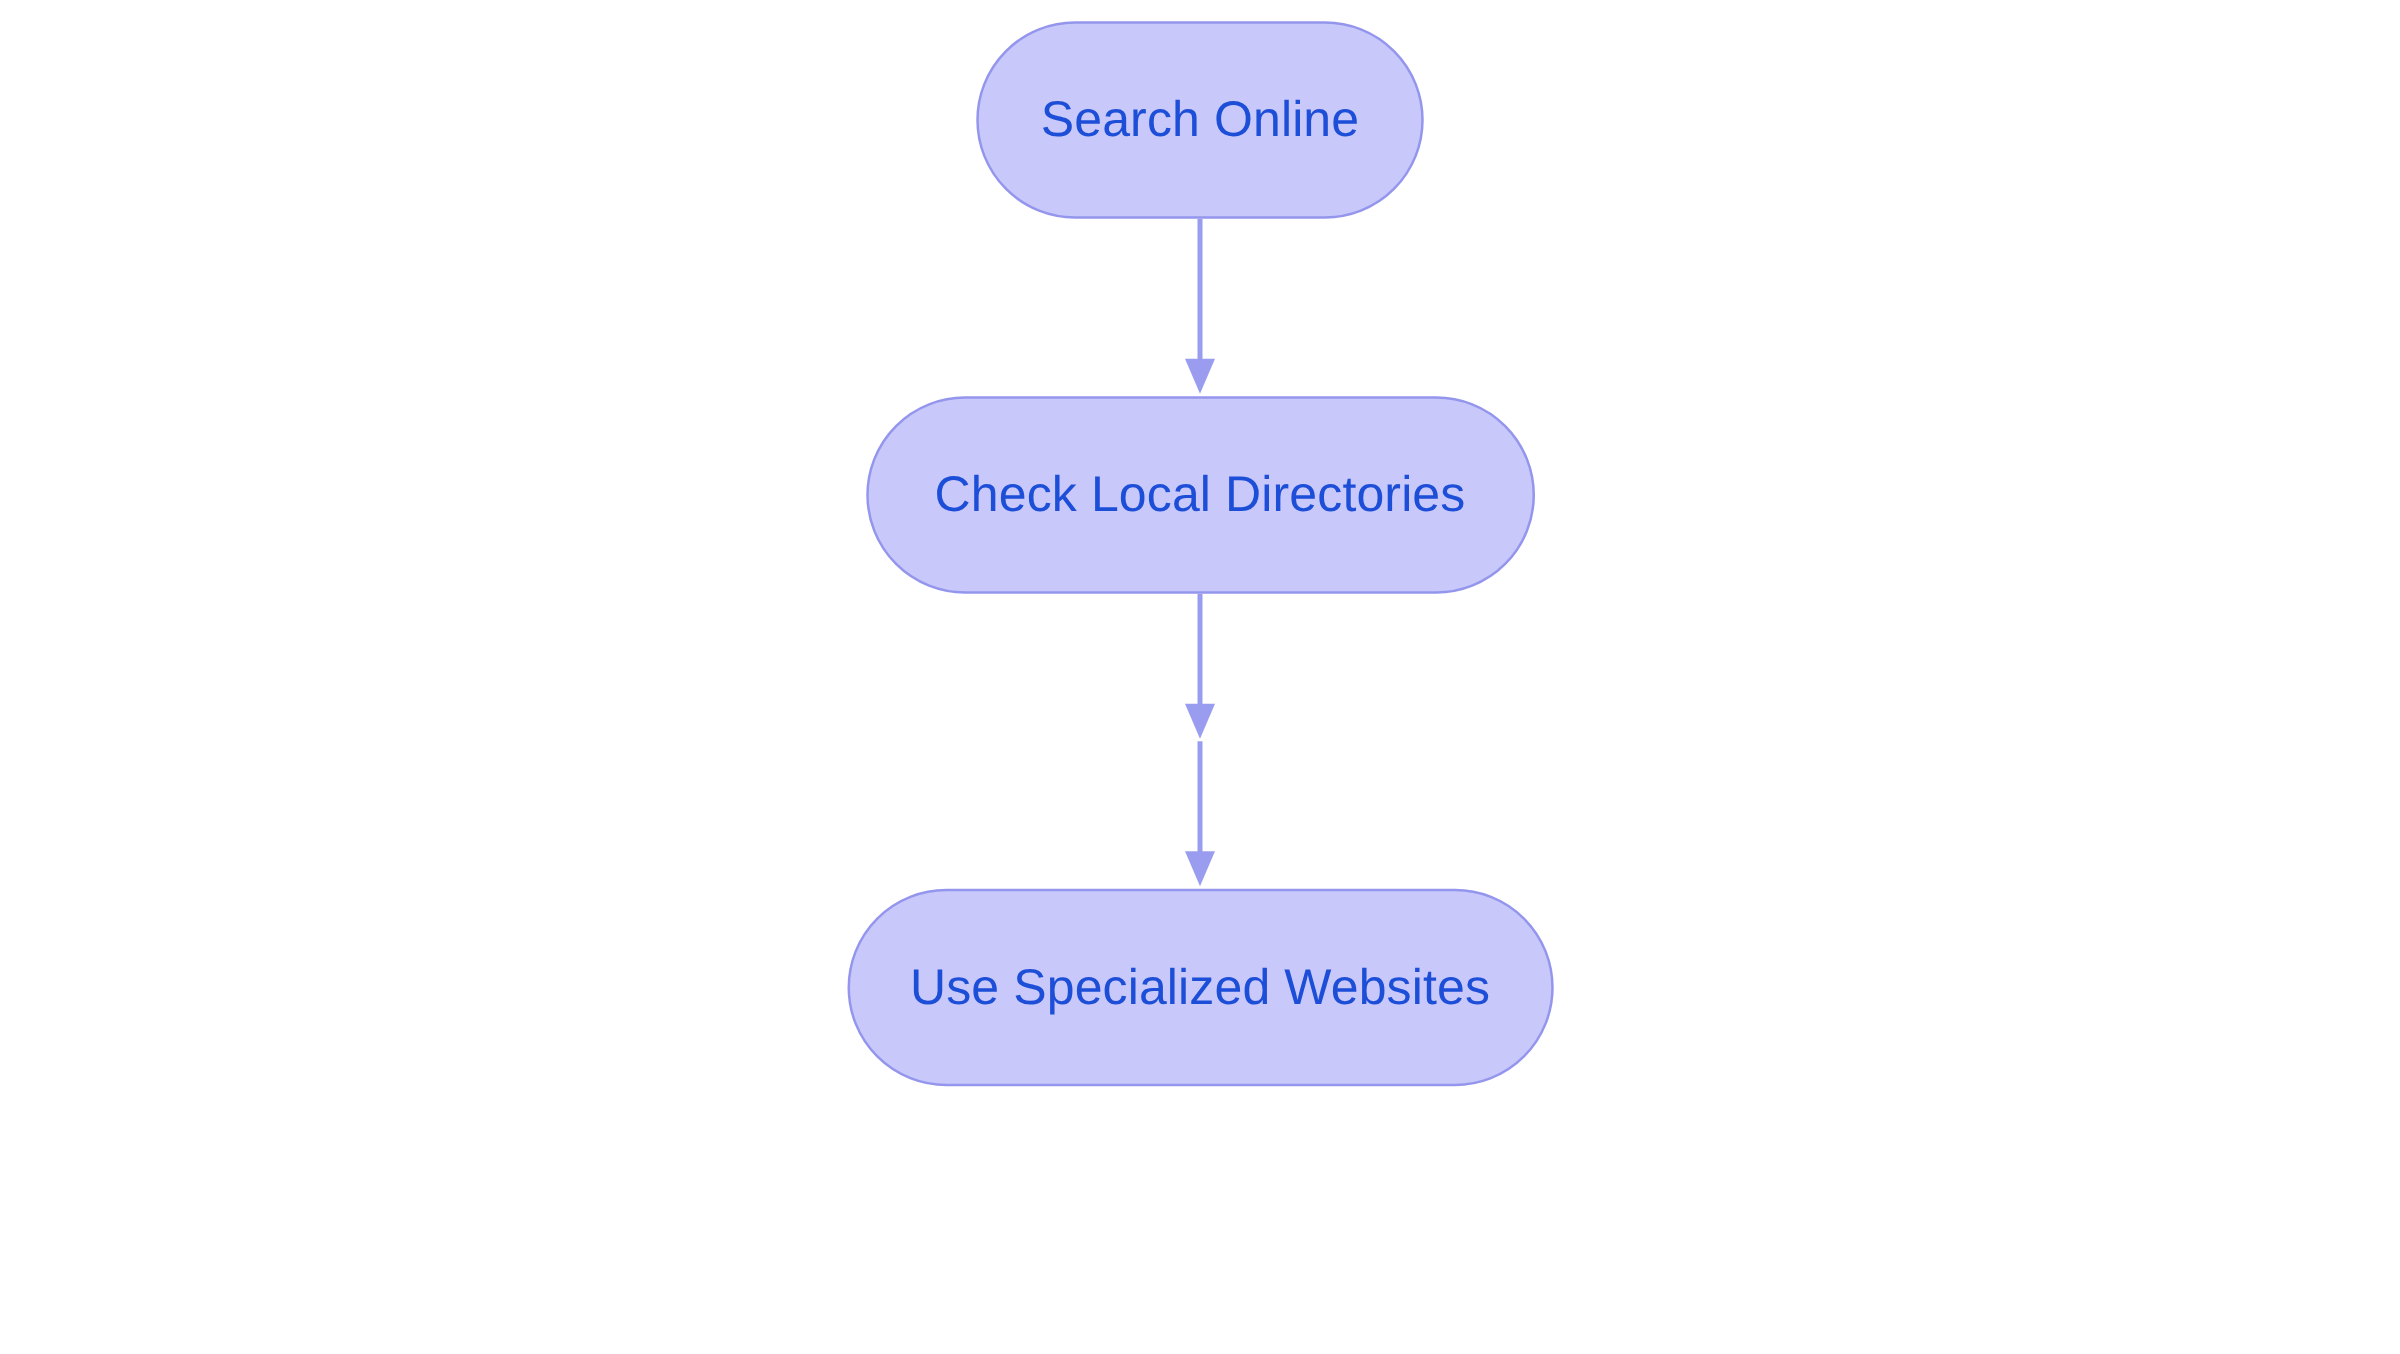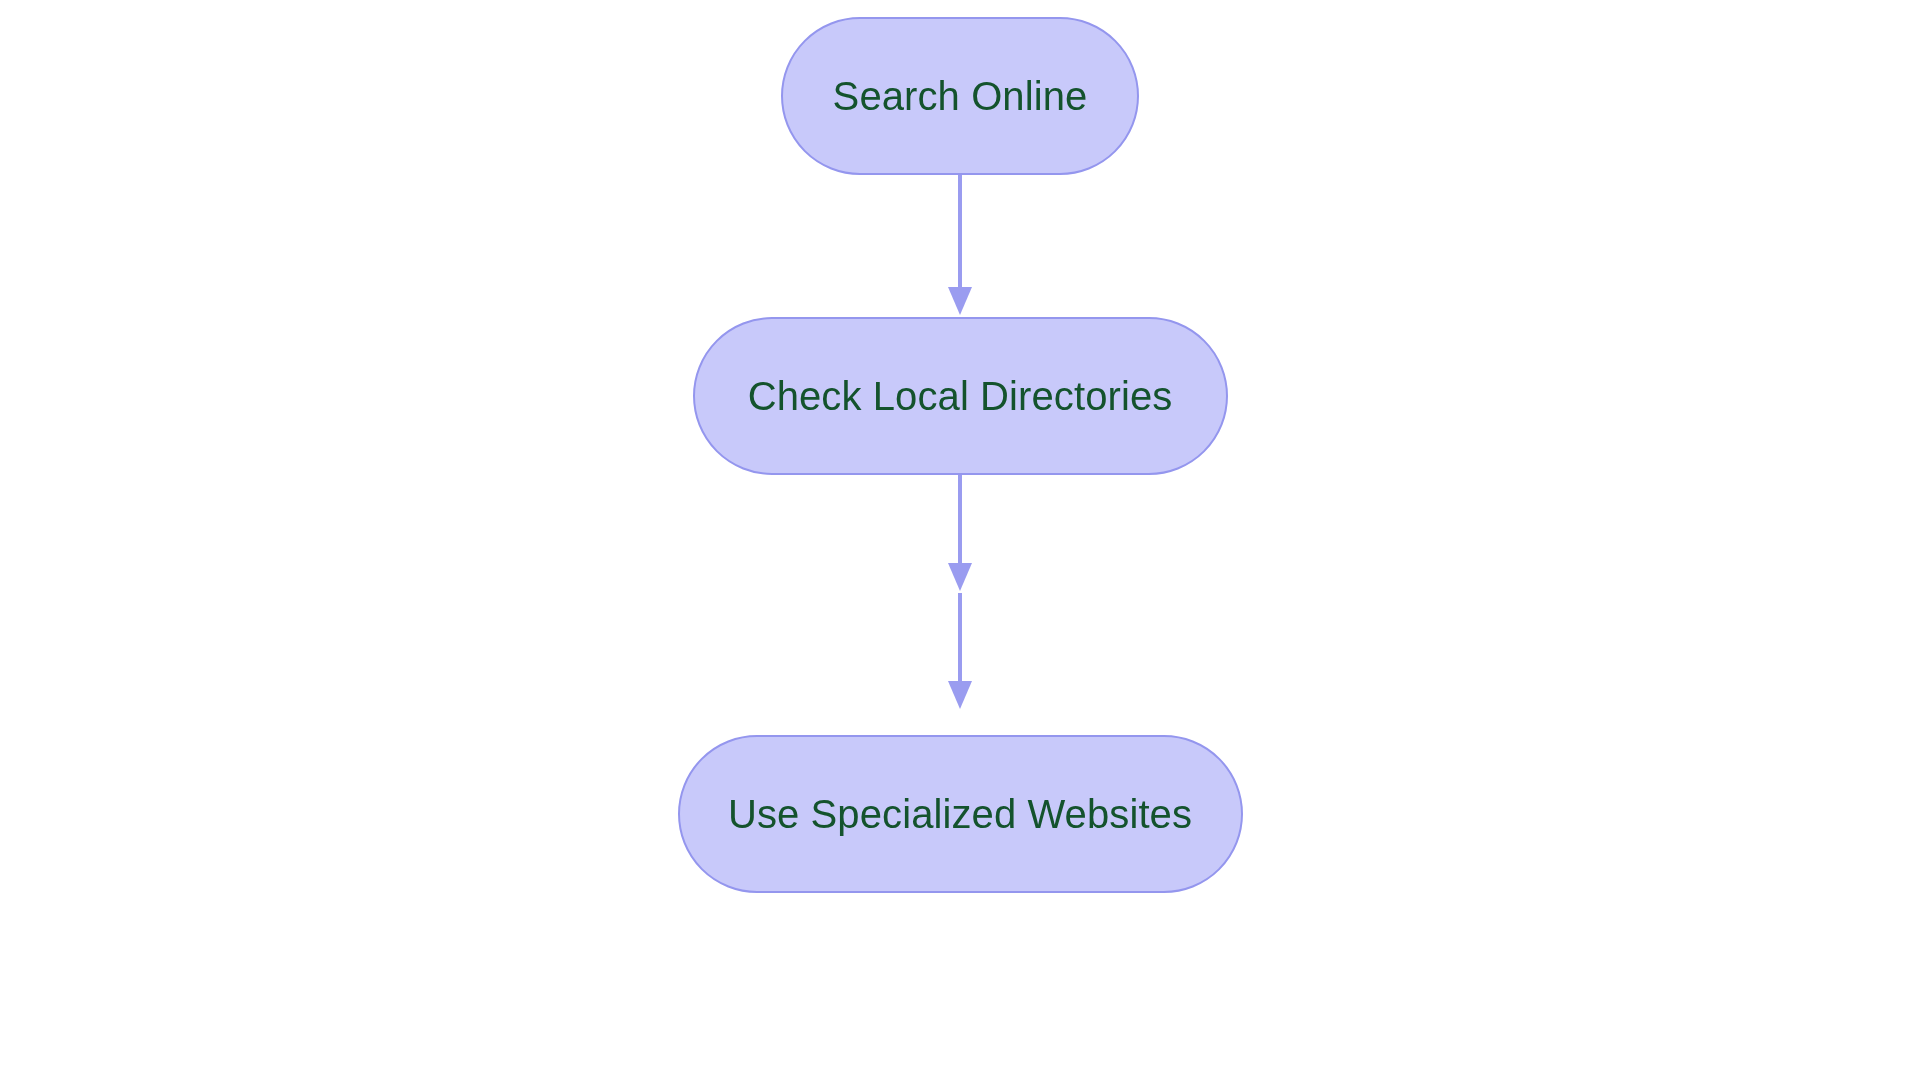--- a/index.html
+++ b/index.html
@@ -42,33 +42,33 @@
     background: #c8c9fa;
     border: 2px solid #9496ee;
     border-radius: 79px;
     display: flex;
     align-items: center;
     justify-content: center;
     flex: 0 0 auto;
   }
 
   .node-label {
-    color: #14532d;
+    color: #1d4ed8;
     font-size: 40px;
     font-weight: 400;
     letter-spacing: 0.1px;
     white-space: nowrap;
     line-height: 1;
     font-family: "Liberation Sans", "DejaVu Sans", sans-serif;
   }
 
   .node-w1 { width: 358px; }
   .node-w2 { width: 535px; }
   .node-w3 { width: 480px; }
-  .node-w4 { width: 565px; margin-top: 24px; }
+  .node-w4 { width: 565px; }
 
   .connector {
     position: relative;
     width: 28px;
     flex: 0 0 auto;
     display: block;
   }
   .connector svg {
     display: block;
     width: 28px;

